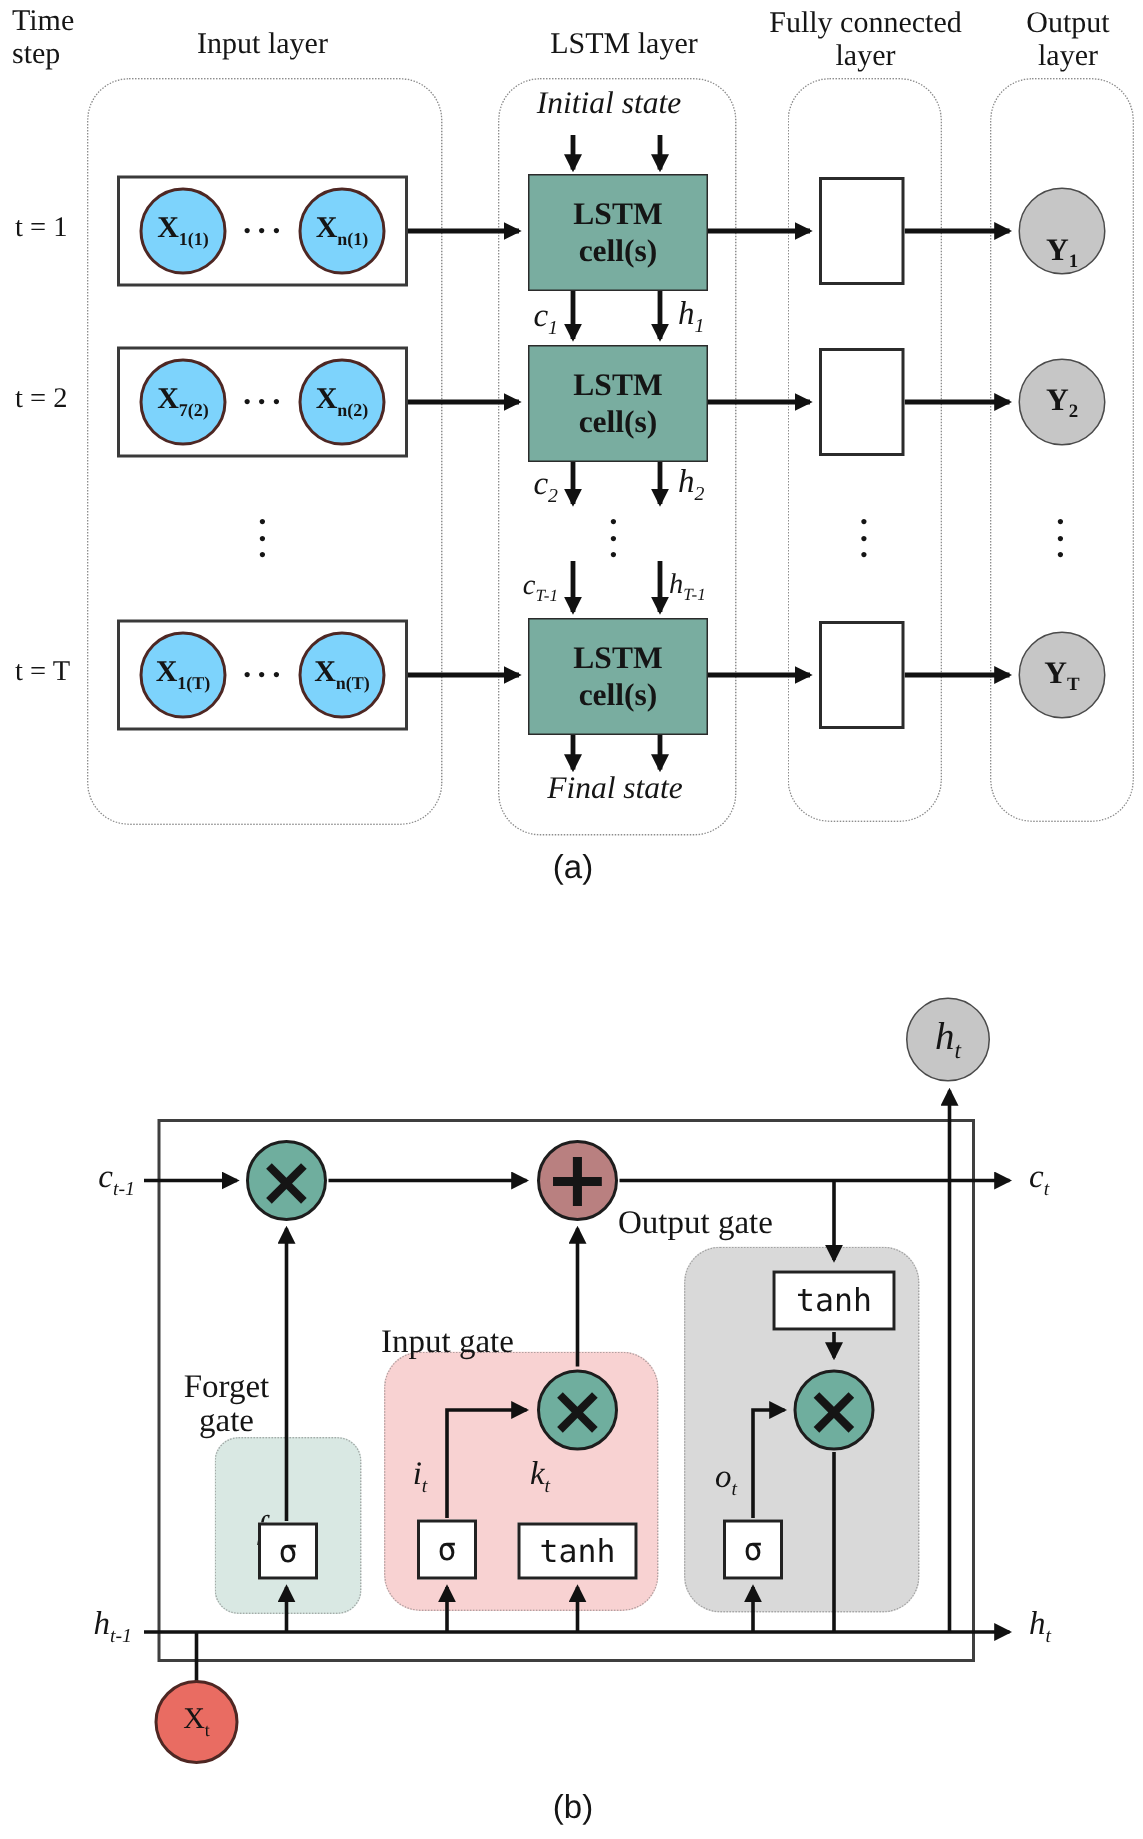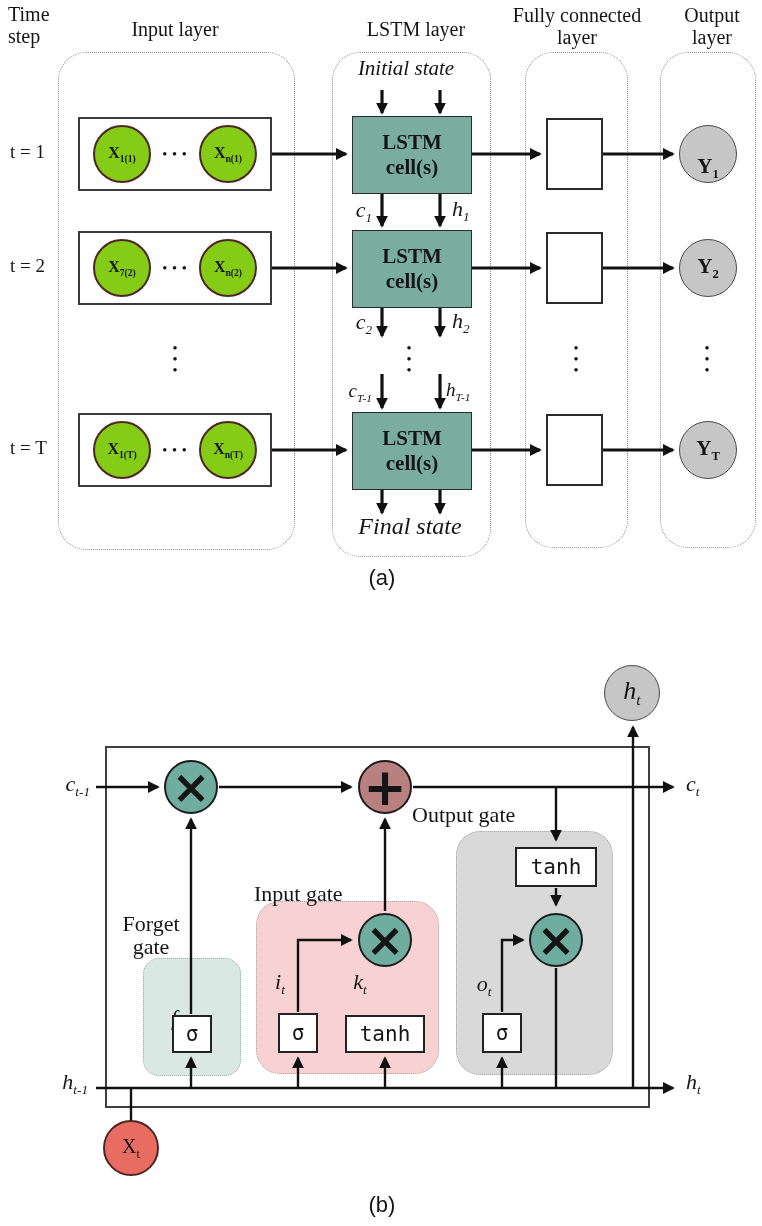--- a/index.html
+++ b/index.html
@@ -14,22 +14,22 @@
   .it{font-style:italic;}
   .hdr{font-size:20px;line-height:1.12;}
   .tlabel{font-size:19px;}
   .dashed{border:1.6px dotted #8d8d8d;border-radius:28px;}
   .node-box{background:#fff;border:2px solid #3a3a3a;display:flex;align-items:center;
             justify-content:space-between;padding:0 13px;box-sizing:border-box;}
   .lstm-box{background:#79ada0;border:1.5px solid #2b2b2b;display:flex;align-items:center;
             justify-content:center;font-weight:bold;font-size:21px;line-height:1.18;text-align:center;}
   .fc-box{background:#fff;border:2.5px solid #2b2b2b;box-sizing:border-box;}
   .circle{border-radius:50%;display:flex;align-items:center;justify-content:center;box-sizing:border-box;}
-  .x-node{width:58px;height:58px;background:#84cc16;border:2px solid #4e2723;
-          font-weight:bold;font-size:16px;}
+  .x-node{width:58px;height:58px;background:#7dd3fc;border:2px solid #4e2723;
+          font-weight:bold;font-size:20px;}
   .y-node{width:58px;height:58px;background:#c6c6c6;border:1.6px solid #4a4a4a;
           font-weight:bold;font-size:21px;}
   .op-circle{width:54px;height:54px;border:2px solid #1d1d1d;font-weight:bold;}
   .op-teal{background:#6fae9e;}
   .op-add{background:#b98080;}
   .op-glyph-x{font-size:46px;font-family:"DejaVu Sans",sans-serif;line-height:0;}
   .op-glyph-p{font-size:52px;font-family:"DejaVu Sans",sans-serif;line-height:0;font-weight:700;}
   .op-box{background:#fff;border:2px solid #222;display:flex;align-items:center;justify-content:center;
           font-size:21px;box-sizing:border-box;}
   .gate-bg{border-radius:24px;border:1.2px dotted rgba(120,120,120,.55);box-sizing:border-box;}
@@ -184,21 +184,21 @@
         <span><span>X</span><sub>n(T)</sub></span>
       </div>
   </div>
   <div class="abs lstm-box pre" style="left:352px;top:412px;width:118px;height:76px;">LSTM
 cell(s)</div>
   <div class="abs fc-box" style="left:546px;top:414px;width:57px;height:72px;"></div>
   <div class="abs circle y-node" style="left:679px;top:421px;">
       <span><span>Y</span><sub>T</sub></span>
     </div>
 
-  <div class="abs it center" style="left:334px;top:513px;width:152px;font-size:24px;">Final state</div>
+  <div class="abs it center" style="left:334px;top:513px;width:152px;font-size:21px;">Final state</div>
   <div class="abs sans cap center" style="left:352px;top:565px;width:60px;">(a)</div>
 
   <div class="abs circle" style="left:604px;top:665px;width:56px;height:56px;background:#c6c6c6;border:1.6px solid #4a4a4a;">
     <span class="it" style="font-size:26px;"><span>h</span><sub>t</sub></span>
   </div>
 
   <div class="abs it sig right" style="left:30px;top:771px;width:60px;"><span>c</span><sub>t-1</sub></div>
   <div class="abs it sig" style="left:686px;top:771px;width:60px;"><span>c</span><sub>t</sub></div>
   <div class="abs it sig right" style="left:22px;top:1069px;width:66px;"><span>h</span><sub>t-1</sub></div>
   <div class="abs it sig" style="left:686px;top:1069px;width:60px;"><span>h</span><sub>t</sub></div>

